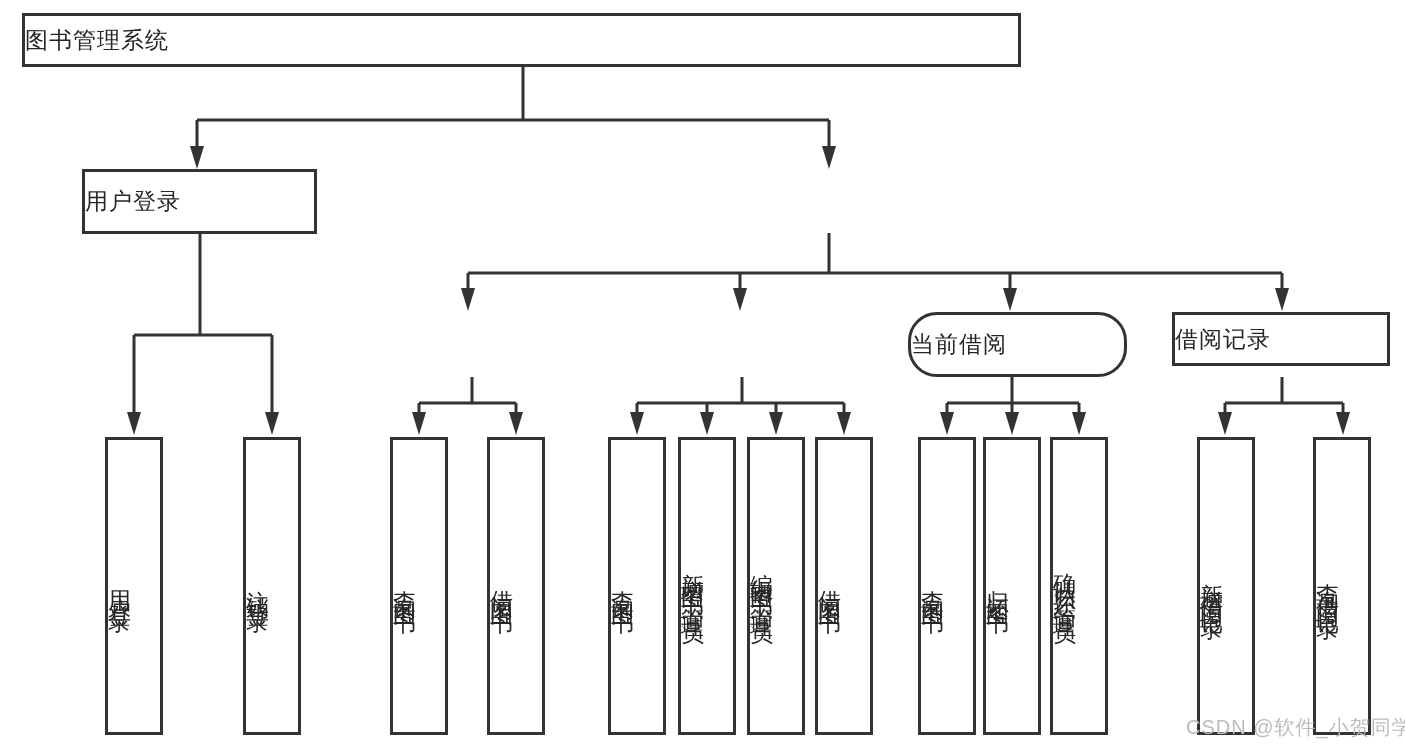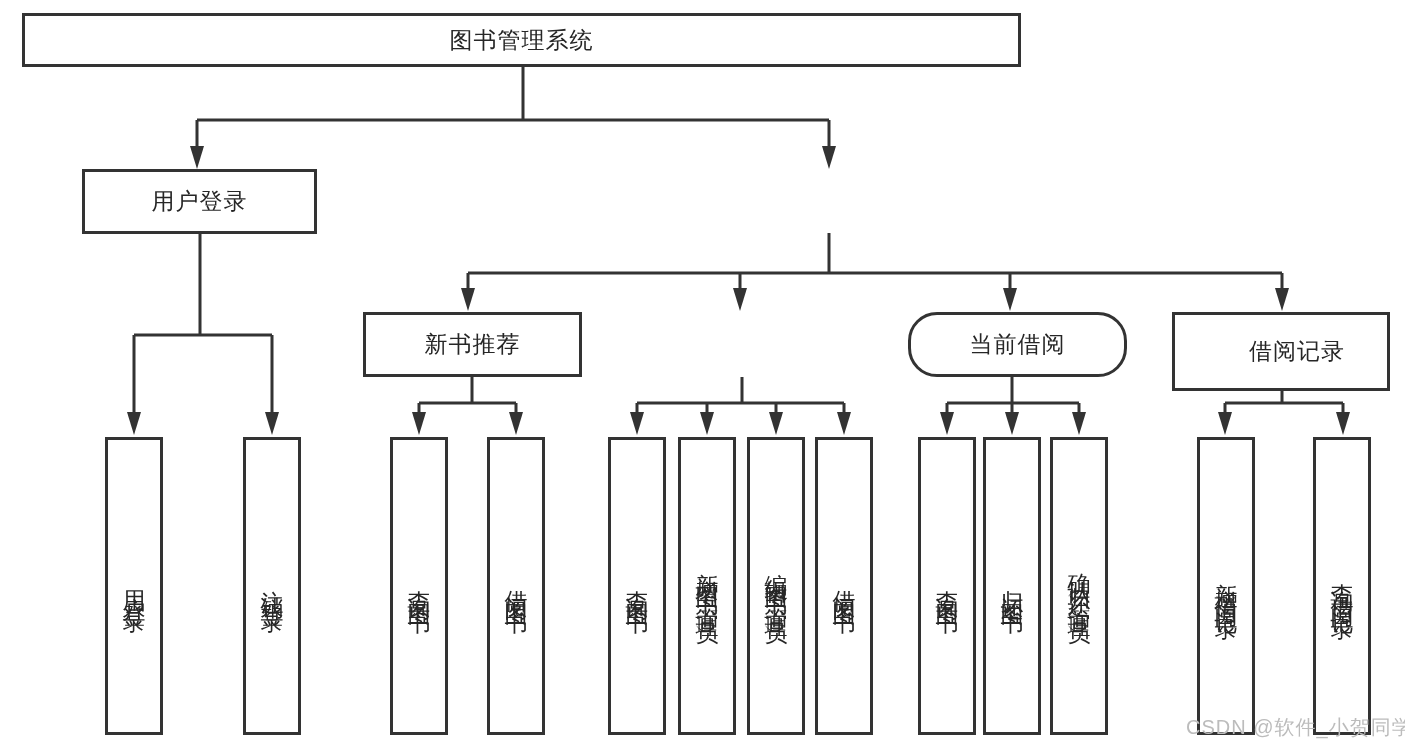--- a/index.html
+++ b/index.html
@@ -9,21 +9,21 @@
     background:#ffffff;
     font-family:"Liberation Sans","DejaVu Sans",sans-serif;
     overflow:hidden;
   }
   .wires{position:absolute;left:0;top:0;width:1405px;height:747px;}
   .node{
     position:absolute;
     box-sizing:border-box;
     border:3px solid #333333;
     background:#ffffff;
-    display:flex;align-items:center;justify-content:center;
+    display:flex;align-items:center;
     color:#262626;
   }
   .hlabel{
     font-size:23px;
     letter-spacing:1px;
     white-space:nowrap;
   }
   .vlabel{
     writing-mode:vertical-rl;
     text-orientation:mixed;
@@ -81,27 +81,24 @@
   </svg>
 
   <div class="node" style="left:22px;top:13px;width:999px;height:54px;">
     <span class="hlabel">图书管理系统</span>
   </div>
 
   <div class="node" style="left:82px;top:169px;width:235px;height:65px;">
     <span class="hlabel">用户登录</span>
   </div>
 
-  <div class="node" style="left:363px;top:312px;width:219px;height:65px;">
-    <span class="hlabel">新书推荐</span>
-  </div>
   <div class="node" style="left:908px;top:312px;width:219px;height:65px;border-radius:29px;">
     <span class="hlabel">当前借阅</span>
   </div>
-  <div class="node" style="left:1172px;top:312px;width:218px;height:79px;padding-left:32px;">
+  <div class="node" style="left:1172px;top:312px;width:218px;height:54px;">
     <span class="hlabel">借阅记录</span>
   </div>
 
   <div class="node leaf" style="left:105px;">
     <span class="vlabel">用户登录</span>
   </div>
   <div class="node leaf" style="left:243px;">
     <span class="vlabel">注销登录</span>
   </div>
 

